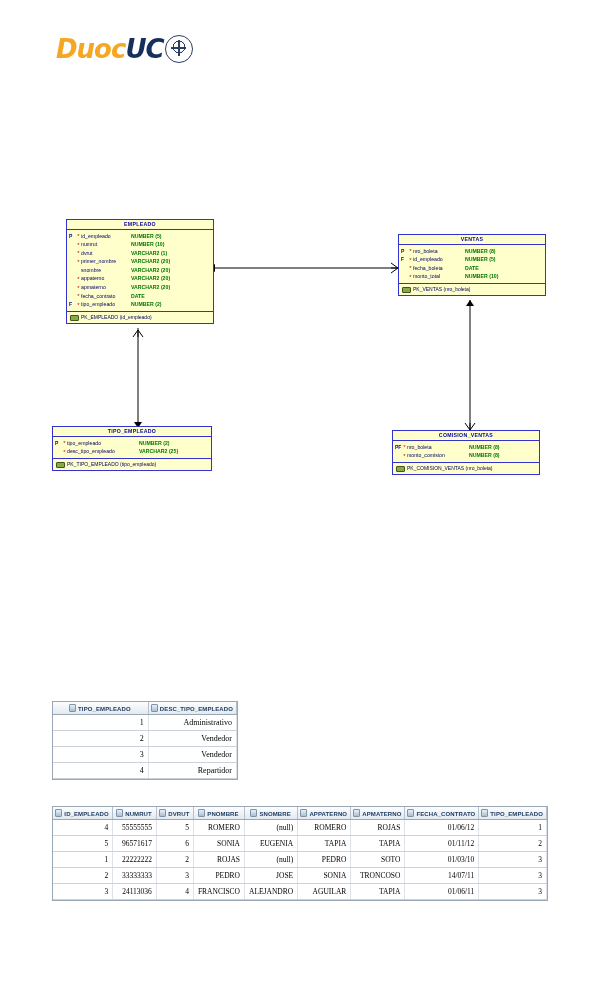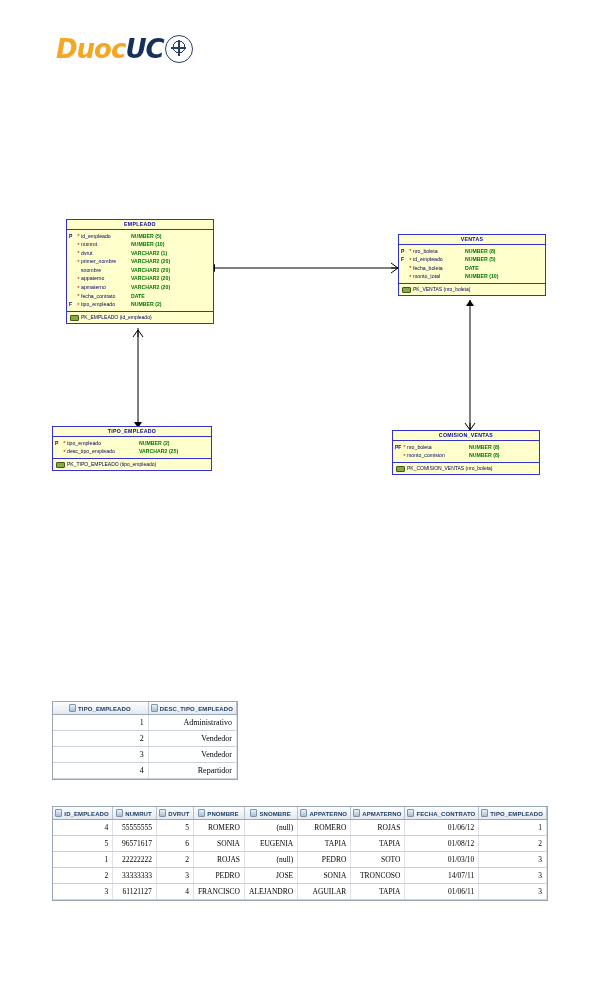--- a/index.html
+++ b/index.html
@@ -448,21 +448,21 @@
         <td class="num">1</td>
       </tr>
       <tr>
         <td class="num">5</td>
         <td class="num">96571617</td>
         <td class="txt">6</td>
         <td class="txt">SONIA</td>
         <td class="txt">EUGENIA</td>
         <td class="txt">TAPIA</td>
         <td class="txt">TAPIA</td>
-        <td class="txt">01/08/12</td>
+        <td class="txt">01/11/12</td>
         <td class="num">2</td>
       </tr>
       <tr>
         <td class="num">1</td>
         <td class="num">22222222</td>
         <td class="txt">2</td>
         <td class="txt">ROJAS</td>
         <td class="txt">(null)</td>
         <td class="txt">PEDRO</td>
         <td class="txt">SOTO</td>
@@ -475,21 +475,21 @@
         <td class="txt">3</td>
         <td class="txt">PEDRO</td>
         <td class="txt">JOSE</td>
         <td class="txt">SONIA</td>
         <td class="txt">TRONCOSO</td>
         <td class="txt">14/07/11</td>
         <td class="num">3</td>
       </tr>
       <tr>
         <td class="num">3</td>
-        <td class="num">61121127</td>
+        <td class="num">24113036</td>
         <td class="txt">4</td>
         <td class="txt">FRANCISCO</td>
         <td class="txt">ALEJANDRO</td>
         <td class="txt">AGUILAR</td>
         <td class="txt">TAPIA</td>
         <td class="txt">01/06/11</td>
         <td class="num">3</td>
       </tr>
     </tbody>
   </table>

